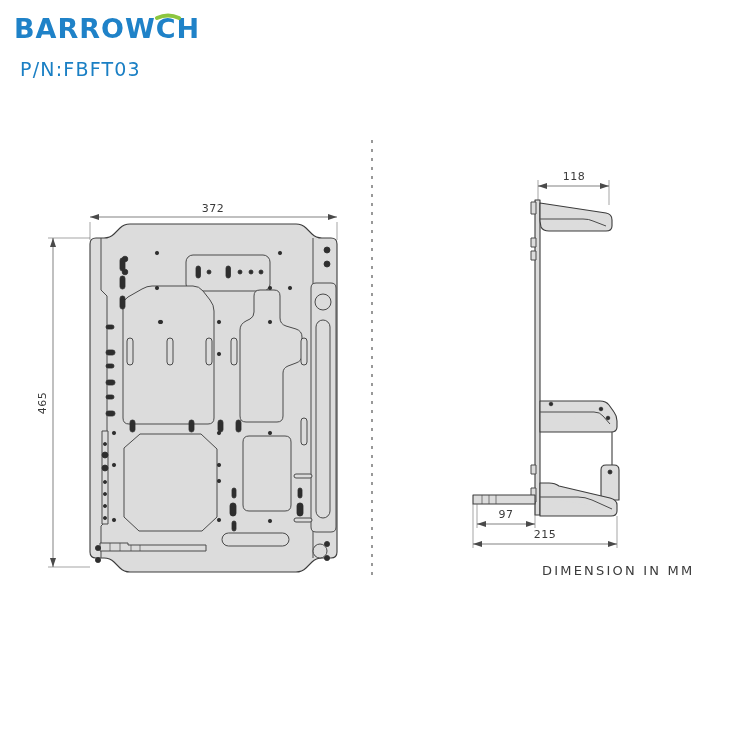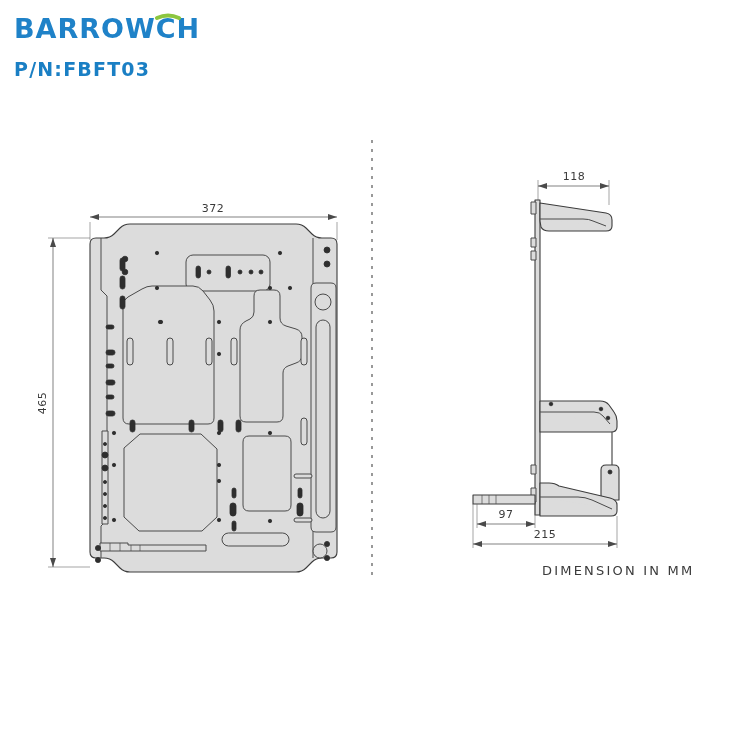--- a/index.html
+++ b/index.html
@@ -18,25 +18,25 @@
   
   #brand-logo {
     position: absolute;
     left: 14px;
     top: 12px;
     width: 240px;
     height: 34px;
   }
   #part-number {
     position: absolute;
-    left: 14px;
+    left: 20px;
     top: 58px;
     font-family: "DejaVu Sans", sans-serif;
     font-size: 19px;
-    font-weight: bold;
+    font-weight: normal;
     letter-spacing: 1.2px;
     color: #1a7fc4;
     white-space: nowrap;
   }
   
   #drawing {
     position: absolute;
     left: 0;
     top: 0;
     width: 750px;

